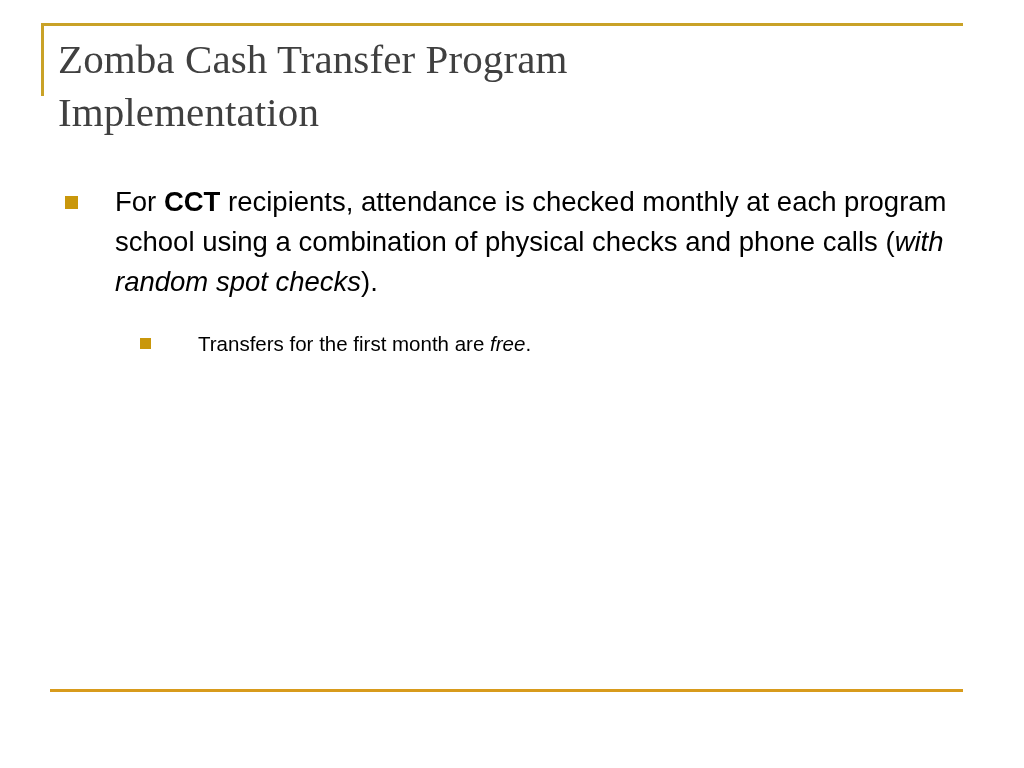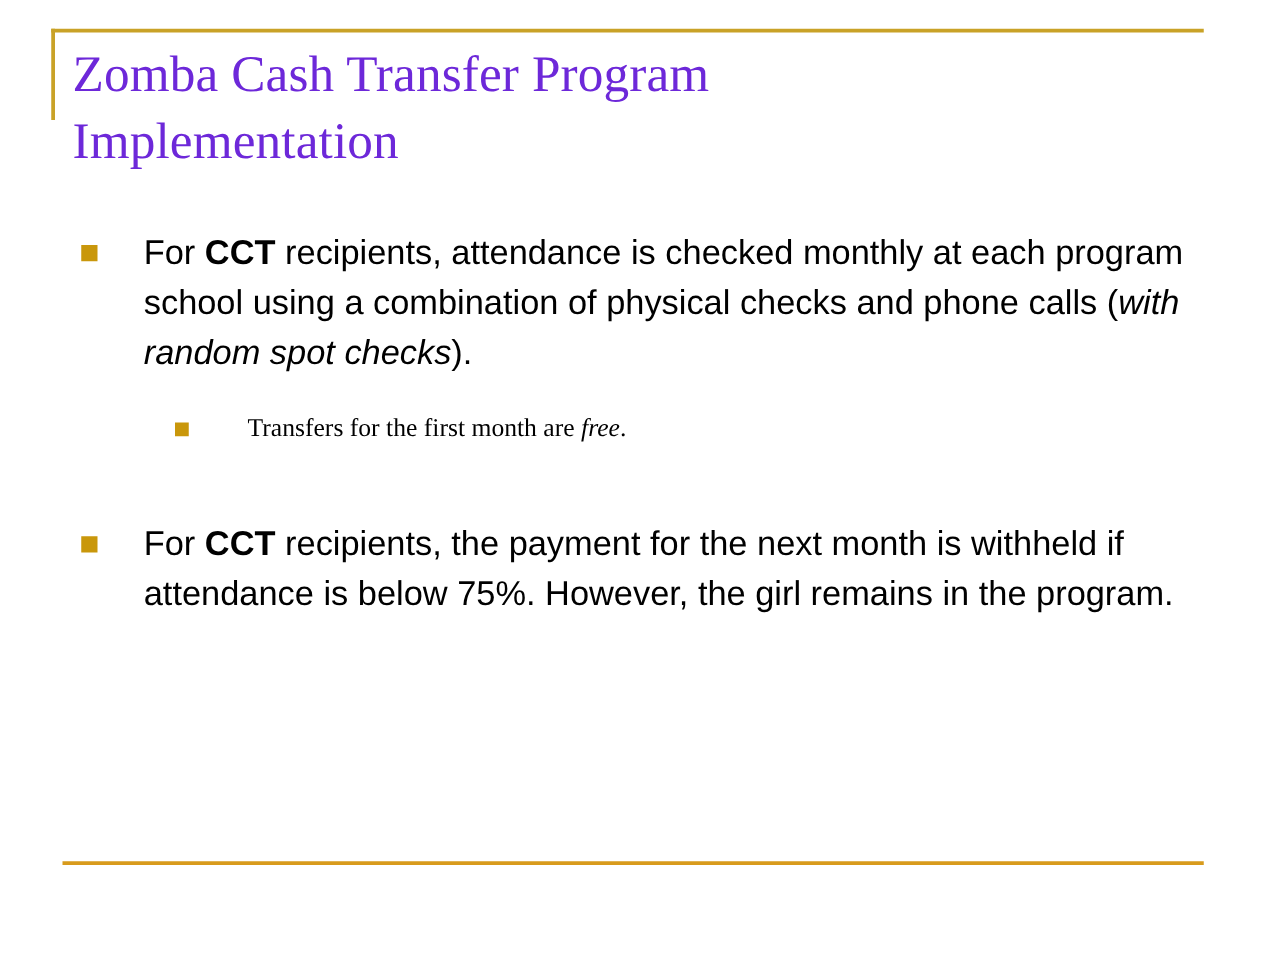--- a/index.html
+++ b/index.html
@@ -49,21 +49,21 @@
 
   
   #title {
     position: absolute;
     left: 58px;
     top: 33px;
     width: 900px;
     font-family: "Liberation Serif", "DejaVu Serif", serif;
     font-size: 41px;
     line-height: 53px;
-    color: #6d28d9;
+    color: #404040;
     letter-spacing: 0.1px;
     white-space: pre-line;
   }
 
   
   #body {
     position: absolute;
     left: 0;
     top: 182px;
     width: 1024px;
@@ -79,21 +79,20 @@
     font-size: 27.5px;
     line-height: 40px;
     color: #000000;
   }
   .bullet-row.level2 {
     padding-left: 198px;
     padding-right: 58px;
     font-size: 20.5px;
     line-height: 31px;
     color: #000000;
-    font-family: Liberation Serif, serif;
   }
 
   .marker {
     position: absolute;
     background: #C9970B;
   }
   .marker.m1 {
     left: 65px;
     top: 14px;
     width: 13px;
@@ -133,24 +132,20 @@
 
     <div class="sp-sm"></div>
 
     <div class="bullet-row level2">
       <span class="marker m2"></span>
       <span class="bullet-text"><span>Transfers for the first month are </span><i>free</i><span>.</span></span>
     </div>
 
     <div class="sp-lg"></div>
 
-    <div class="bullet-row level1">
-      <span class="marker m1"></span>
-      <span class="bullet-text"><span>For </span><b>CCT</b><span> recipients, the payment for the next month is withheld if attendance is below 75%. However, the girl remains in the program.</span></span>
-    </div>
 
     <div class="sp-md"></div>
 
 
   </div>
 
   <div class="rule-bottom"></div>
 
 </div>
 

